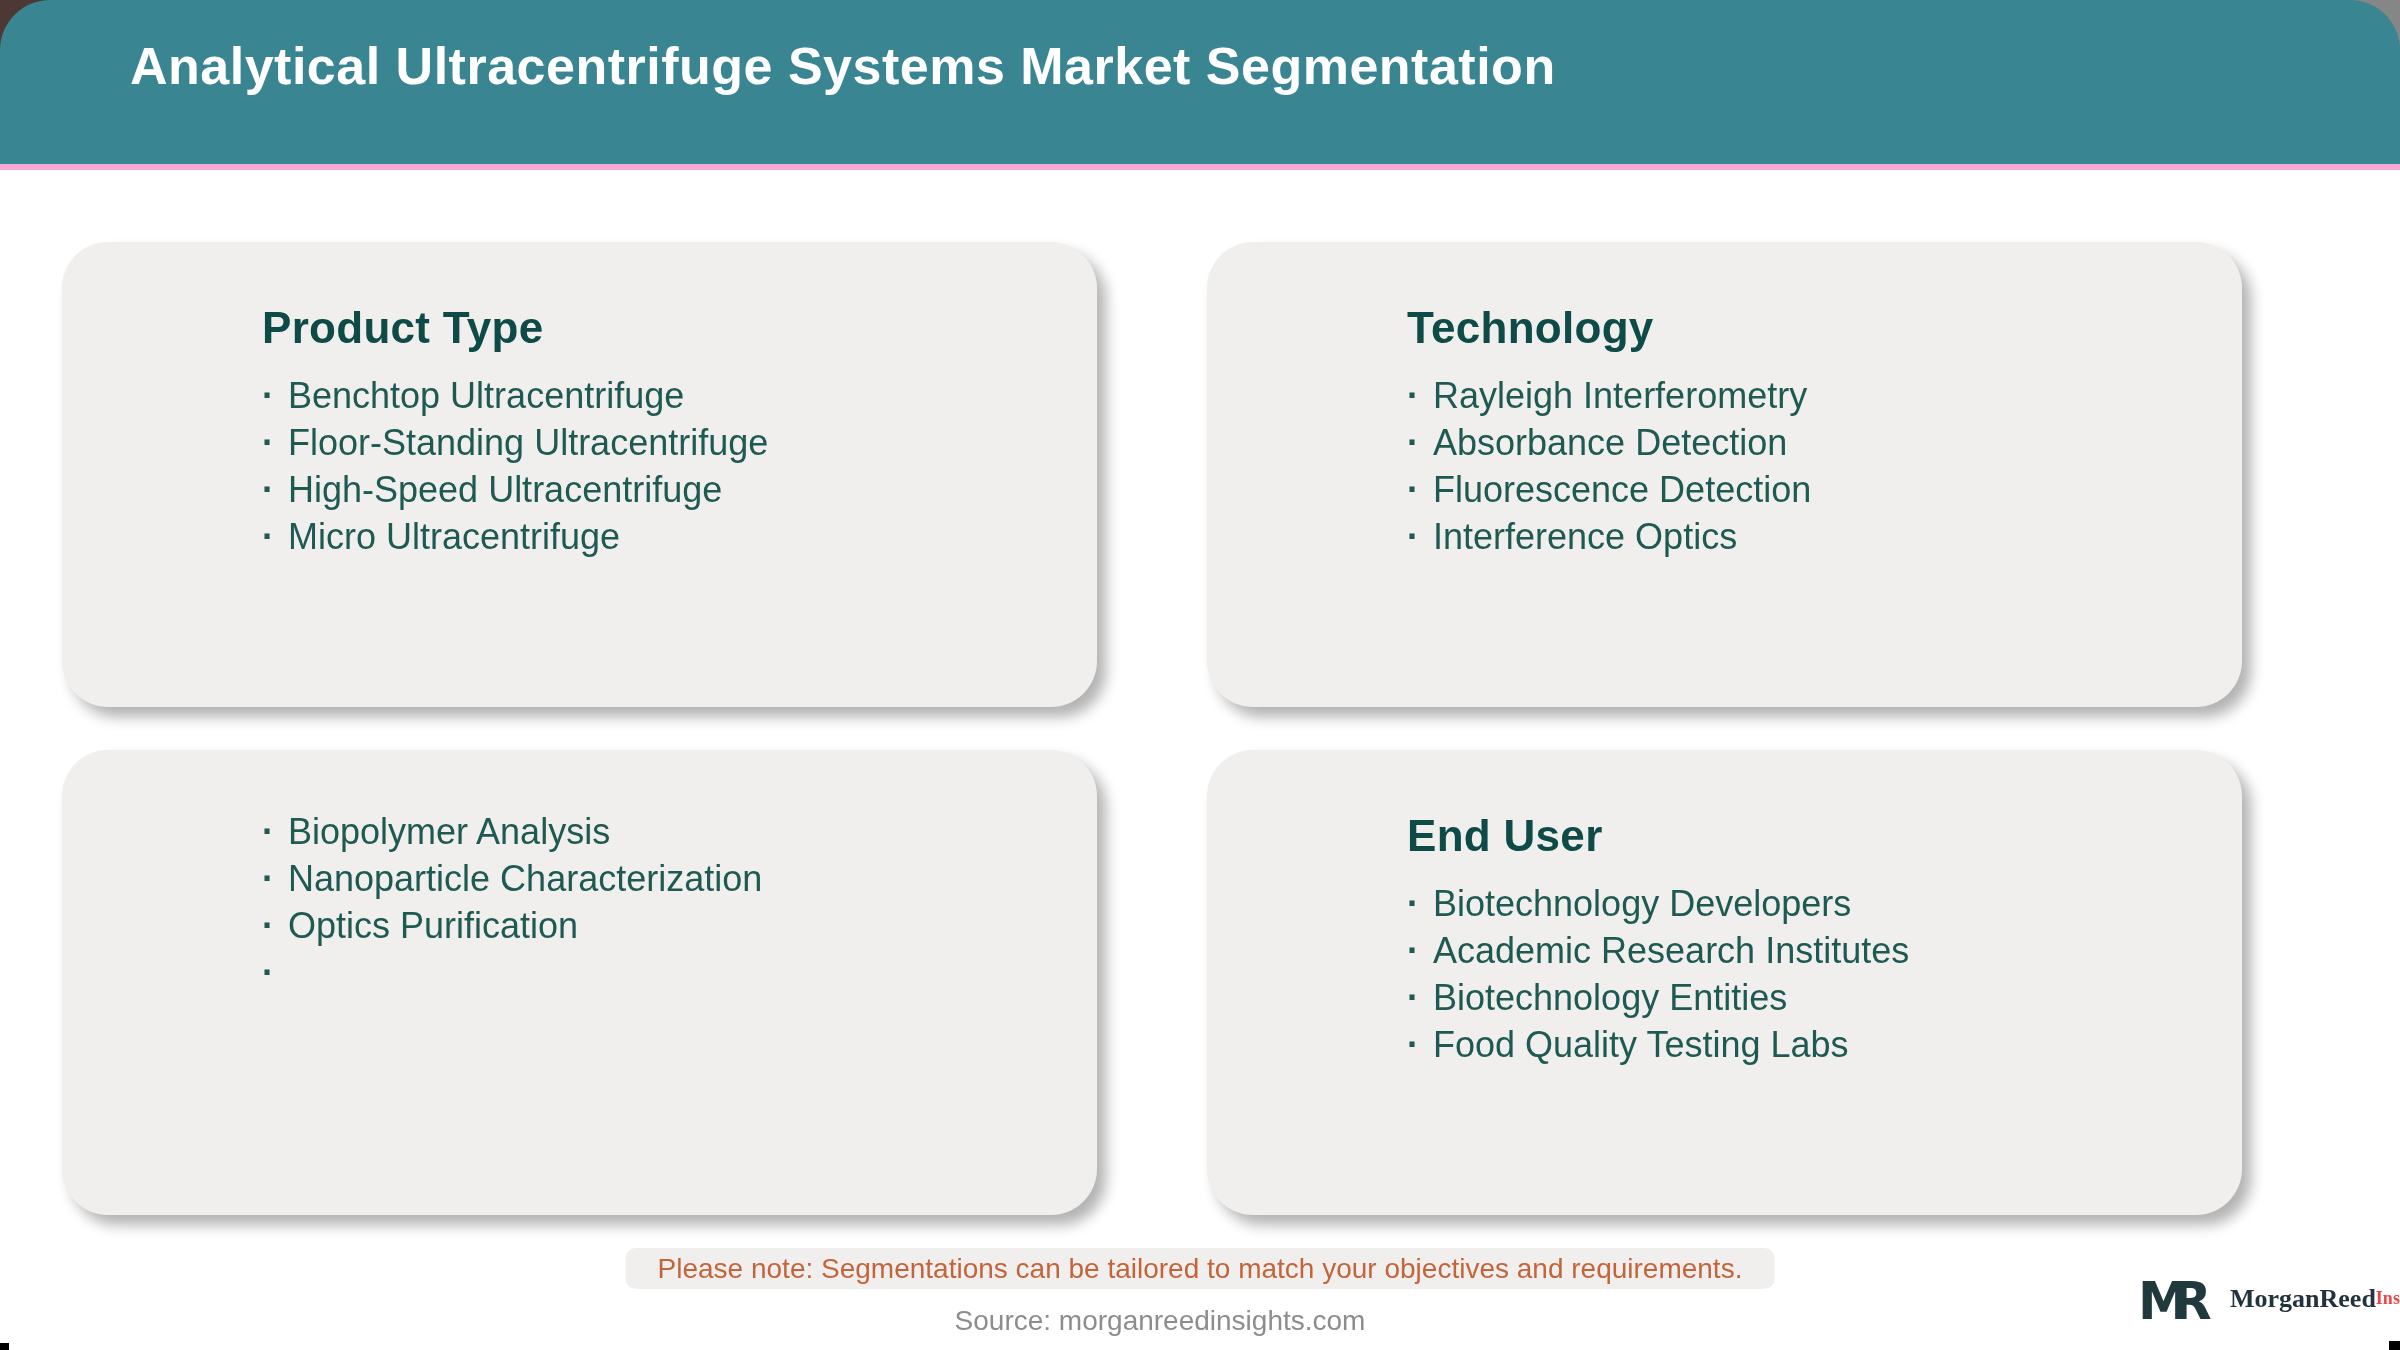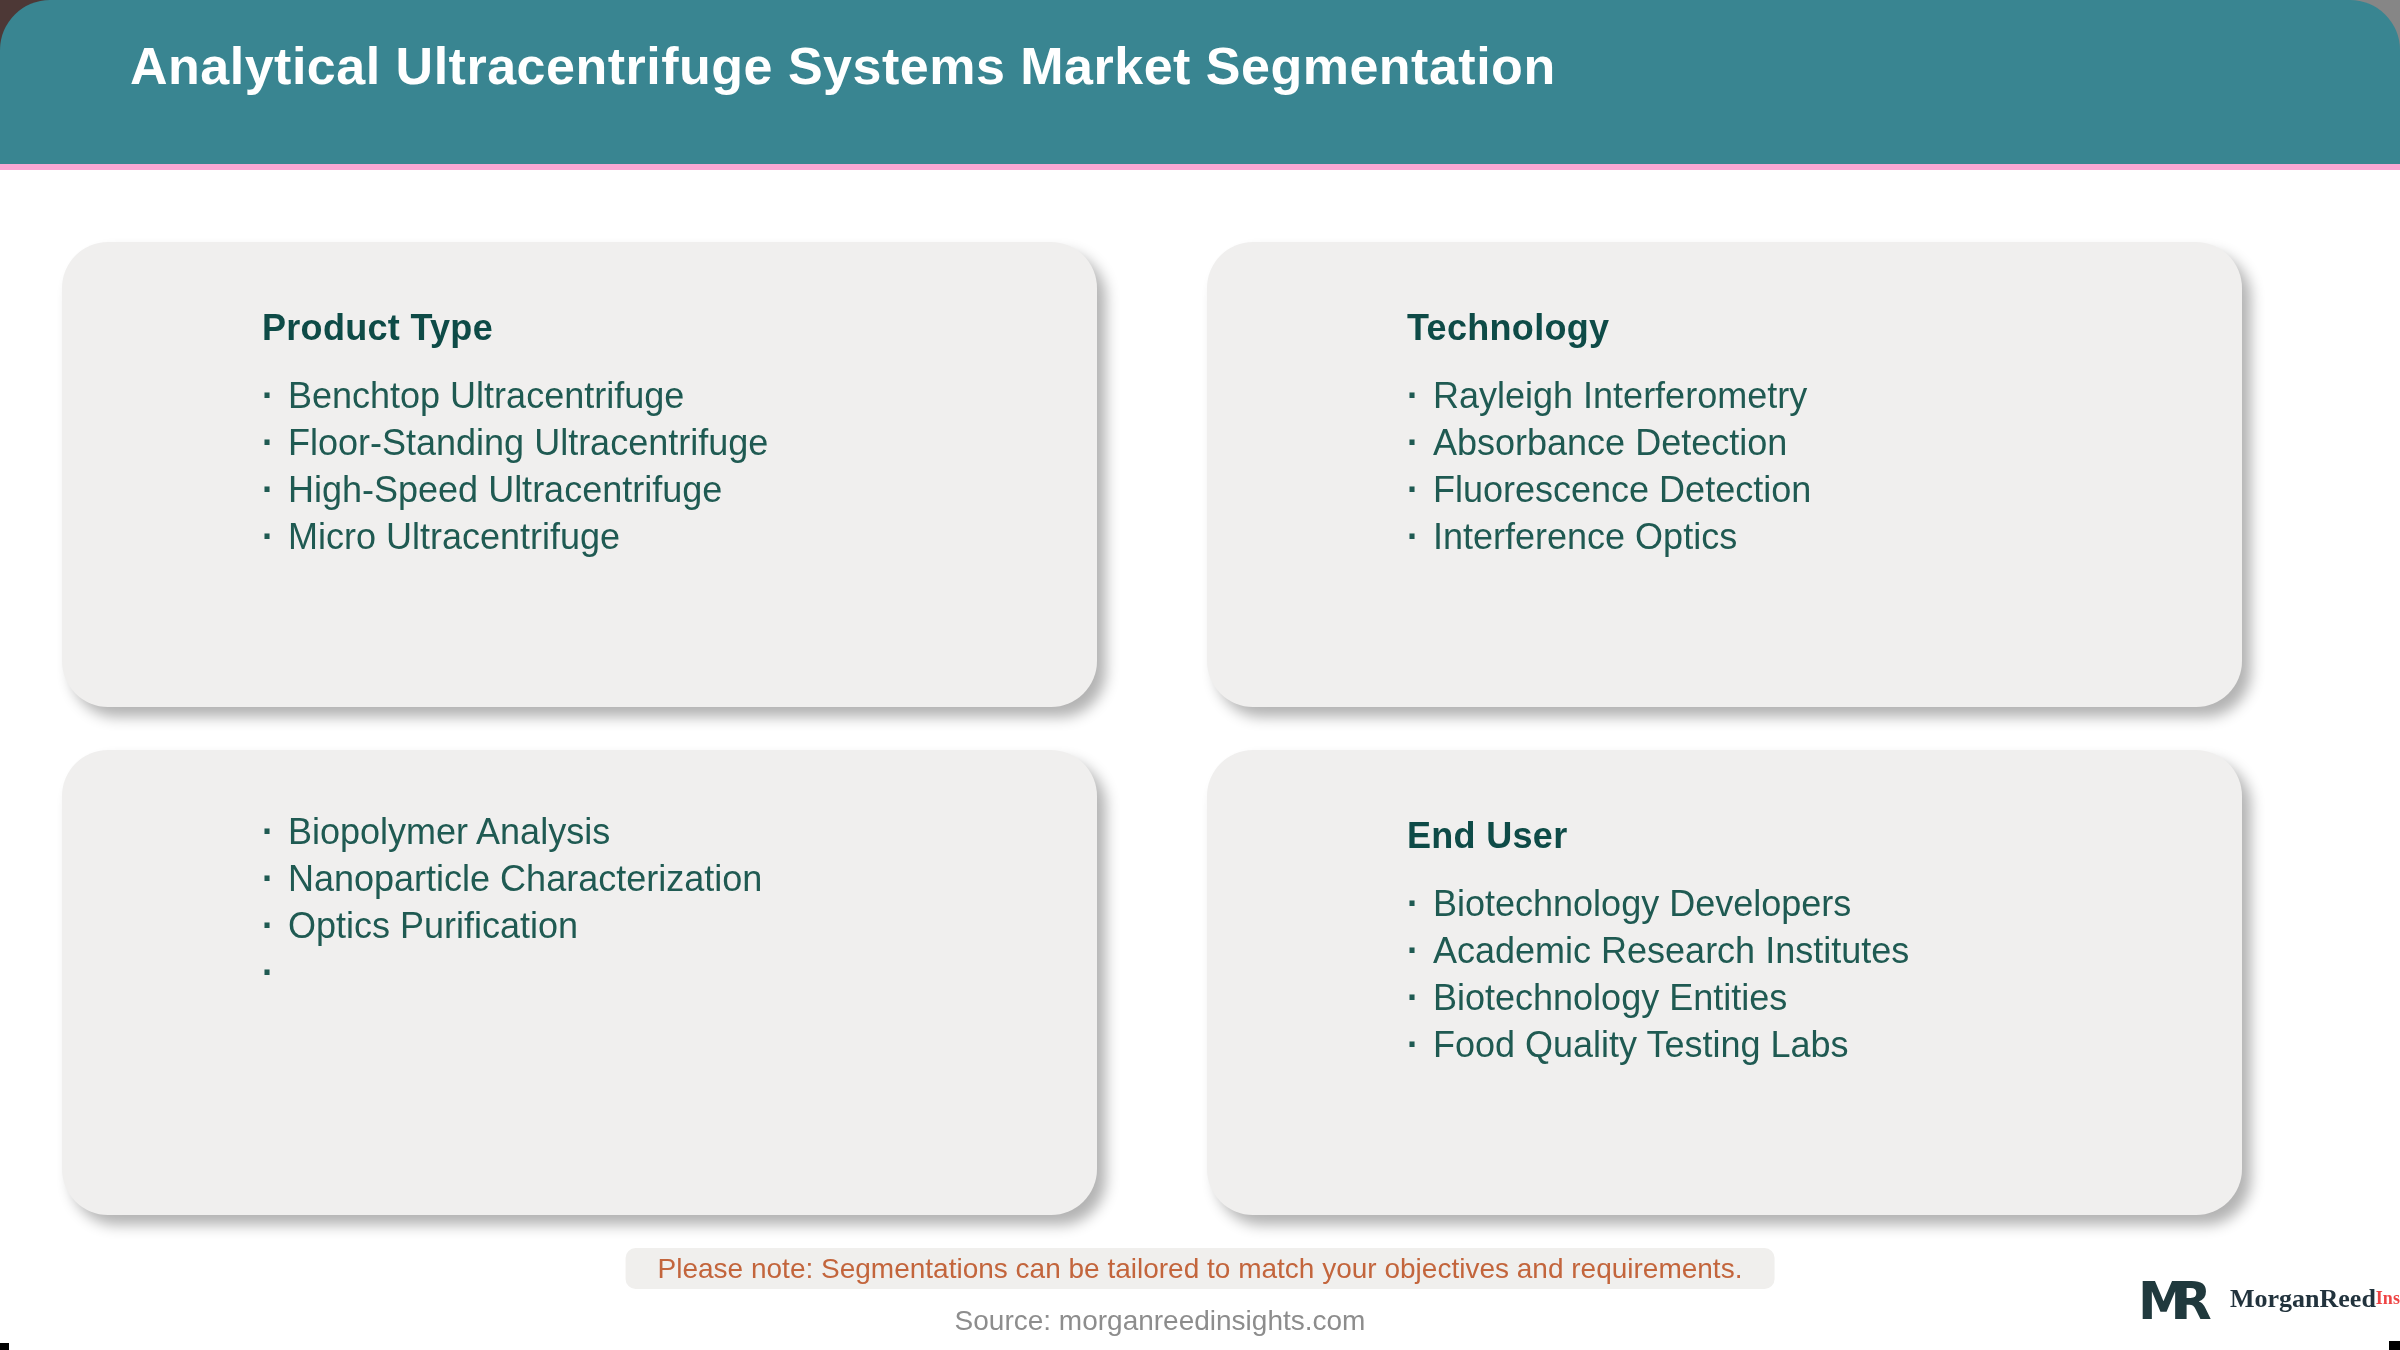--- a/index.html
+++ b/index.html
@@ -39,21 +39,21 @@
     padding:58px 40px 0 200px;
     box-sizing:border-box;
   }
   .card-1{left:62px;top:242px;}
   .card-2{left:1207px;top:242px;}
   .card-3{left:62px;top:750px;}
   .card-4{left:1207px;top:750px;}
 
   .card h2{
     margin:0 0 16px 0;
-    font-size:36px;line-height:56px;font-weight:700;
+    font-size:44px;line-height:56px;font-weight:700;
     color:#0e4b47;letter-spacing:0.3px;
   }
   .card ul{margin:0;padding:0;list-style:none;}
   .card li{
     display:flex;align-items:baseline;gap:14px;
     font-size:36px;line-height:47px;
     color:#1f5a52;white-space:nowrap;
   }
   .card li .dot{font-weight:700;}
 

